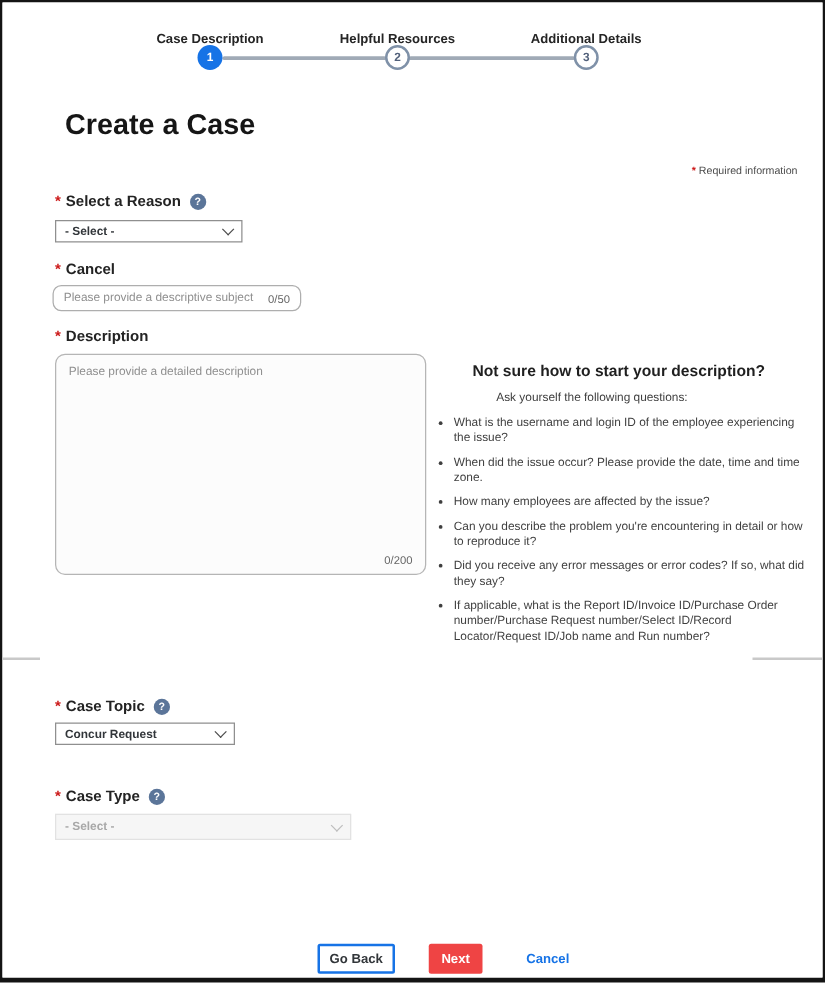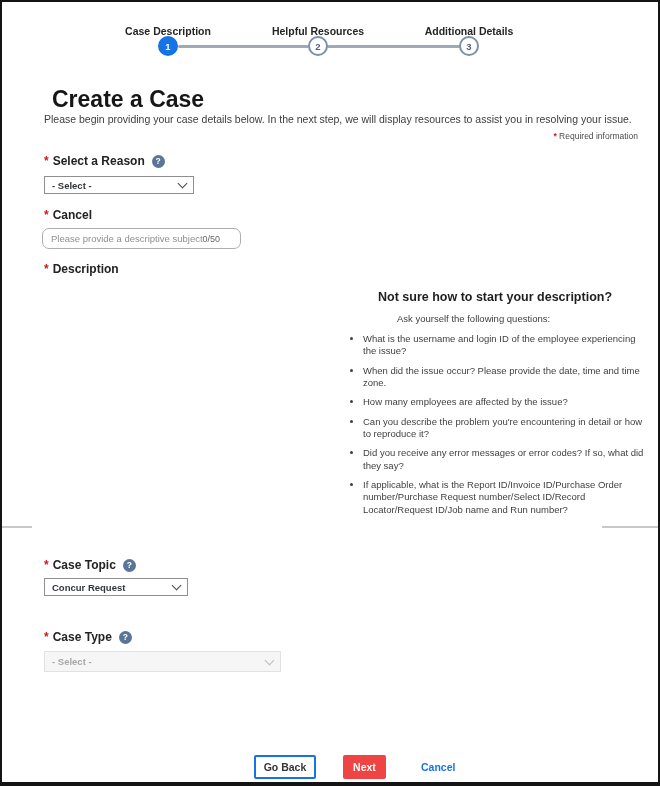--- a/index.html
+++ b/index.html
@@ -57,21 +57,21 @@
   .chevron {
     width:6px; height:6px; border-right:1.5px solid #4a4a4a; border-bottom:1.5px solid #4a4a4a;
     transform:rotate(45deg); margin-top:-3px; flex:0 0 auto;
   }
   .select.disabled { background:#f6f6f6; border-color:#e2e2e2; color:#a8a8a8; }
   .select.disabled .chevron { border-color:#bdbdbd; }
 
   .text-input {
     position:absolute; box-sizing:border-box;
     border:1px solid #aeaeae; border-radius:7px; background:#fff;
-    display:flex; align-items:center; 
+    display:flex; align-items:center; justify-content:space-between;
     padding:0 8px; font-size:9.5px;
   }
   .placeholder { color:#8f8f8f; }
   .counter { color:#666; font-size:9px; }
 
   .textarea {
     position:absolute; box-sizing:border-box;
     border:1px solid #b5b5b5; border-radius:8px; background:#fcfcfc;
   }
   .textarea .placeholder { position:absolute; top:8px; left:10px; font-size:9.5px; }
@@ -111,21 +111,20 @@
     <span class="step-label" style="left:316px">Helpful Resources</span>
     <span class="step-label" style="left:467px">Additional Details</span>
     <div class="connector" style="left:176px;width:131px"></div>
     <div class="connector" style="left:325px;width:133px"></div>
     <div class="step-circle active" style="left:166px">1</div>
     <div class="step-circle upcoming" style="left:316px">2</div>
     <div class="step-circle upcoming" style="left:467px">3</div>
   </div>
 
   <h1 class="title" style="margin:8px">Create a Case</h1>
-  <div class="intro">Please begin providing your case details below. In the next step, we will display resources to assist you in resolving your issue.</div>
   <div class="required-note">
     <span class="req">*</span>
     <span>Required information</span>
   </div>
 
   <div class="field-label" style="top:152px">
     <span class="req">*</span>
     <span>Select a Reason</span>
     <span class="help-icon">?</span>
   </div>
@@ -139,20 +138,24 @@
     <span>Cancel</span>
   </div>
   <div class="text-input" style="left:40px;top:226px;width:199px;height:21px">
     <span class="placeholder">Please provide a descriptive subject</span>
     <span class="counter">0/50</span>
   </div>
 
   <div class="field-label" style="top:260px">
     <span class="req">*</span>
     <span>Description</span>
+  </div>
+  <div class="textarea" style="left:42px;top:281px;width:297px;height:177px">
+    <span class="placeholder">Please provide a detailed description</span>
+    <span class="counter">0/200</span>
   </div>
 
   <div class="tips">
     <div class="tips-title">Not sure how to start your description?</div>
     <div class="tips-sub">Ask yourself the following questions:</div>
     <ul>
       <li>What is the username and login ID of the employee experiencing the issue?</li>
       <li>When did the issue occur? Please provide the date, time and time zone.</li>
       <li>How many employees are affected by the issue?</li>
       <li>Can you describe the problem you're encountering in detail or how to reproduce it?</li>

